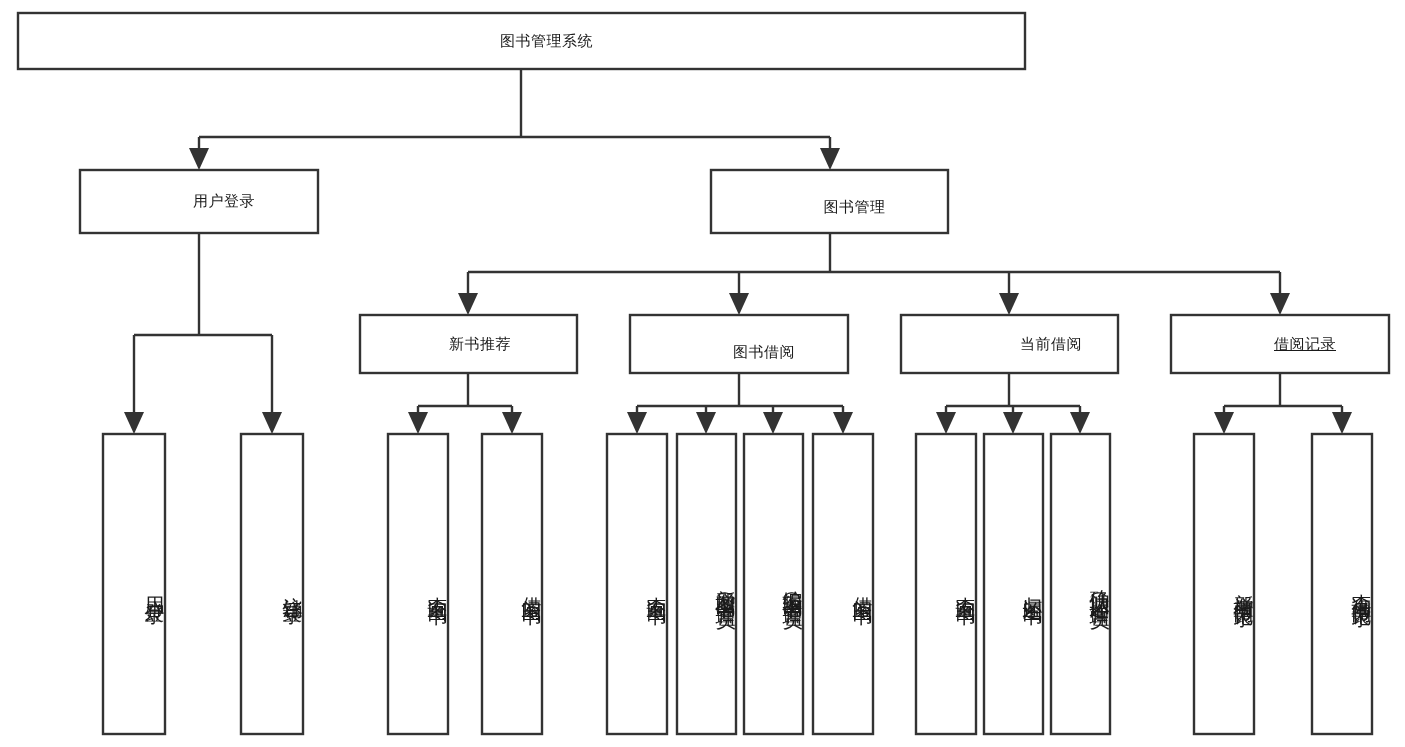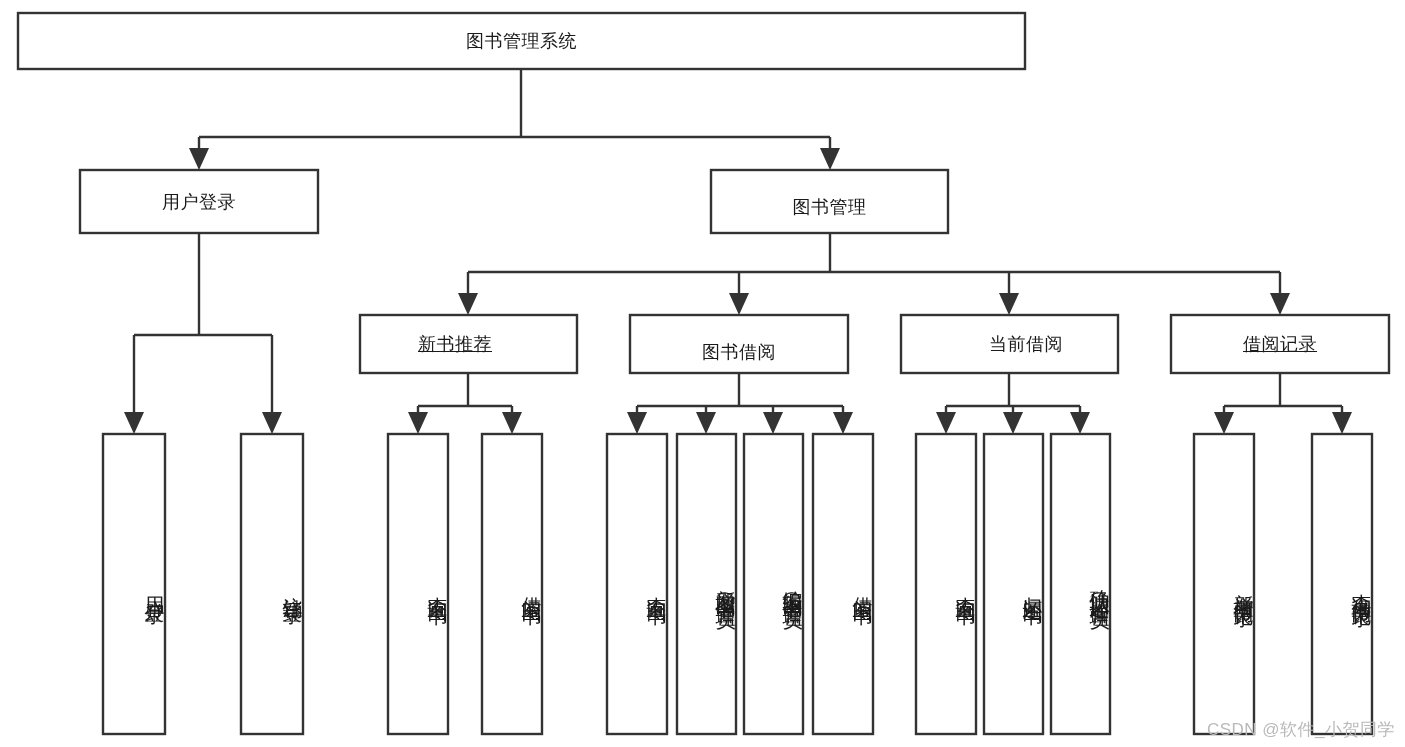--- a/index.html
+++ b/index.html
@@ -45,23 +45,24 @@
     position: absolute;
     display: flex;
     align-items: center;
     justify-content: center;
     color: #1a1a1a;
     font-family: "Liberation Sans", "DejaVu Sans", sans-serif;
     box-sizing: border-box;
     pointer-events: none;
   }
   .node-label.horizontal {
-    font-size: 18px;
+    font-size: 15px;
     letter-spacing: 0.5px;
     white-space: nowrap;
+    margin-left: 25px;
   }
   .node-label.vertical {
     writing-mode: vertical-rl;
     text-orientation: upright;
     font-size: 20px;
     letter-spacing: 3px;
     line-height: 1.0;
     align-items: flex-start;
     justify-content: center;
     padding-top: 6px;
@@ -177,21 +178,21 @@
       <rect class="node-rect" x="1194" y="434" width="60" height="300"></rect>
       <rect class="node-rect" x="1312" y="434" width="60" height="300"></rect>
     </g>
   </svg>
 
   <div class="node-label horizontal" style="left:18px; top:13px; width:1007px; height:56px;">图书管理系统</div>
 
   <div class="node-label horizontal" style="left:80px; top:170px; width:238px; height:63px;">用户登录</div>
   <div class="node-label horizontal" style="left:711px; top:170px; width:237px; height:74px;">图书管理</div>
 
-  <div class="node-label horizontal" style="left:360px; top:315px; width:190px; height:58px;text-decoration:underline;">新书推荐</div>
+  <div class="node-label horizontal" style="left:360px; top:315px; width:190px; height:58px;">新书推荐</div>
   <div class="node-label horizontal" style="left:630px; top:315px; width:218px; height:74px;">图书借阅</div>
   <div class="node-label horizontal" style="left:901px; top:315px; width:250px; height:58px;">当前借阅</div>
   <div class="node-label horizontal" style="left:1171px; top:315px; width:218px; height:58px;text-decoration:underline;">借阅记录</div>
 
   <div class="node-label vertical" style="left:103px; top:434px; width:62px; height:300px;">用户登录</div>
   <div class="node-label vertical" style="left:241px; top:434px; width:62px; height:300px;">注销登录</div>
 
   <div class="node-label vertical" style="left:388px; top:434px; width:60px; height:300px;">查询图书</div>
   <div class="node-label vertical" style="left:482px; top:434px; width:60px; height:300px;">借阅图书</div>
 
@@ -200,15 +201,14 @@
   <div class="node-label vertical" style="left:744px; top:434px; width:59px; height:300px;">编辑图书（管理员）</div>
   <div class="node-label vertical" style="left:813px; top:434px; width:60px; height:300px;">借阅图书</div>
 
   <div class="node-label vertical" style="left:916px; top:434px; width:60px; height:300px;">查询图书</div>
   <div class="node-label vertical" style="left:984px; top:434px; width:59px; height:300px;">归还图书</div>
   <div class="node-label vertical" style="left:1051px; top:434px; width:59px; height:300px;">确认归还（管理员）</div>
 
   <div class="node-label vertical" style="left:1194px; top:434px; width:60px; height:300px;">新增借阅记录</div>
   <div class="node-label vertical" style="left:1312px; top:434px; width:60px; height:300px;">查询借阅记录</div>
 
-  <div id="watermark">CSDN @软件_小贺同学</div>
 
 </div>
 
 </body></html>

